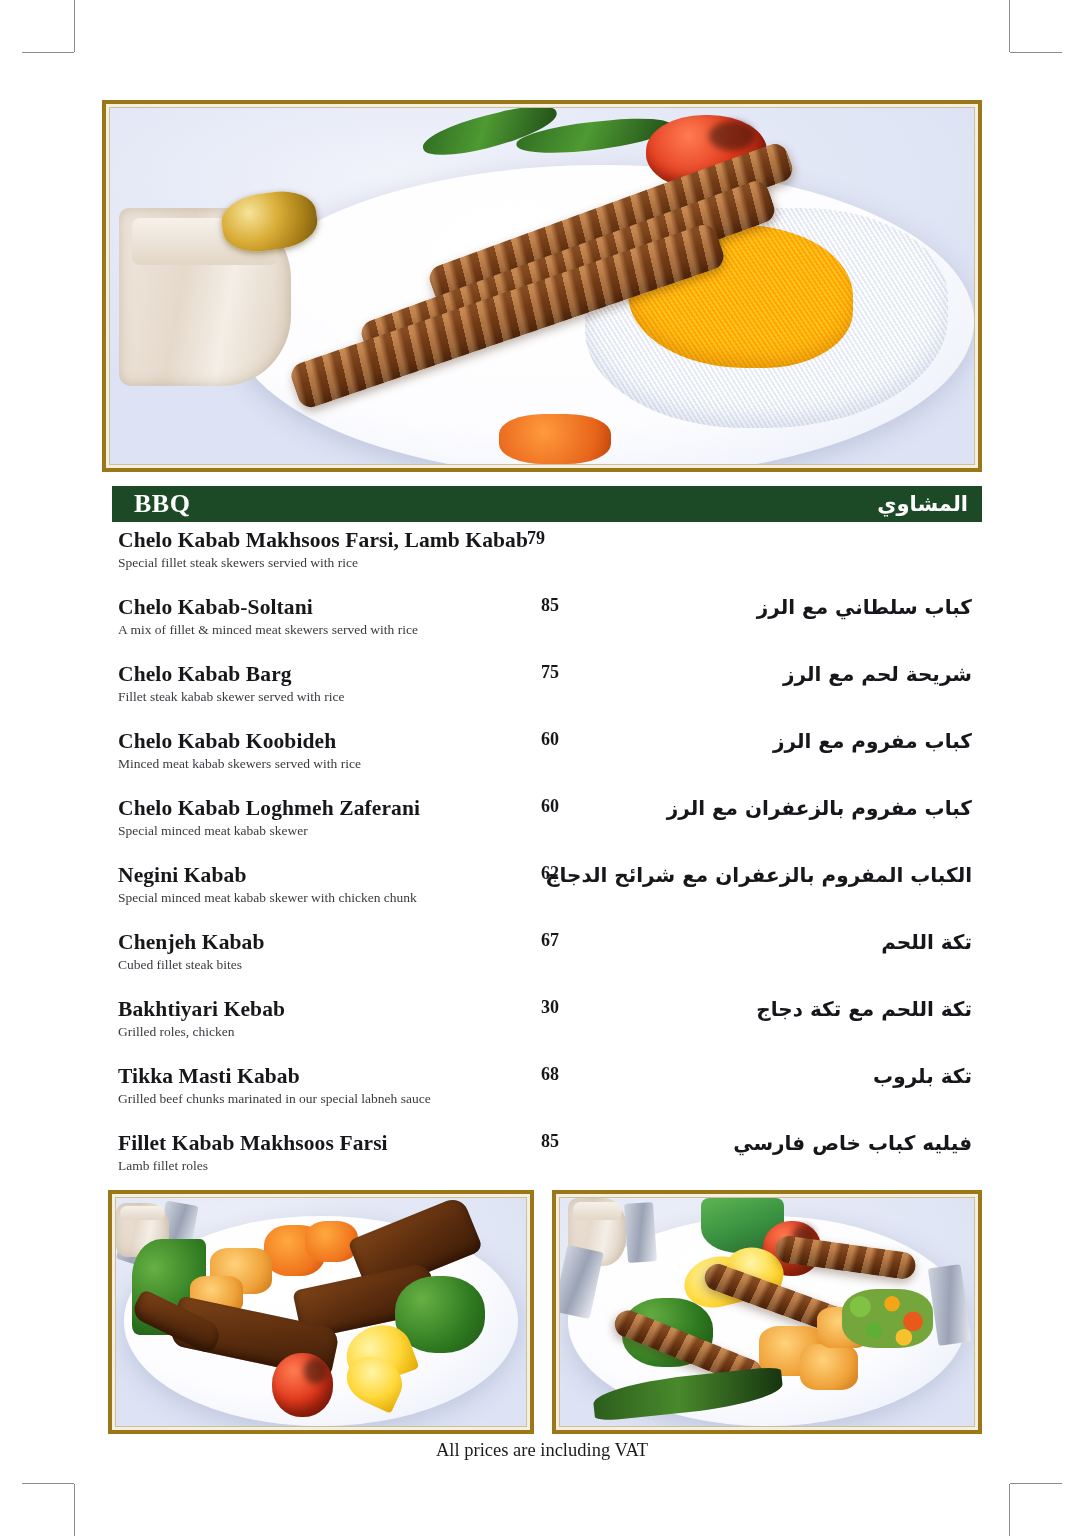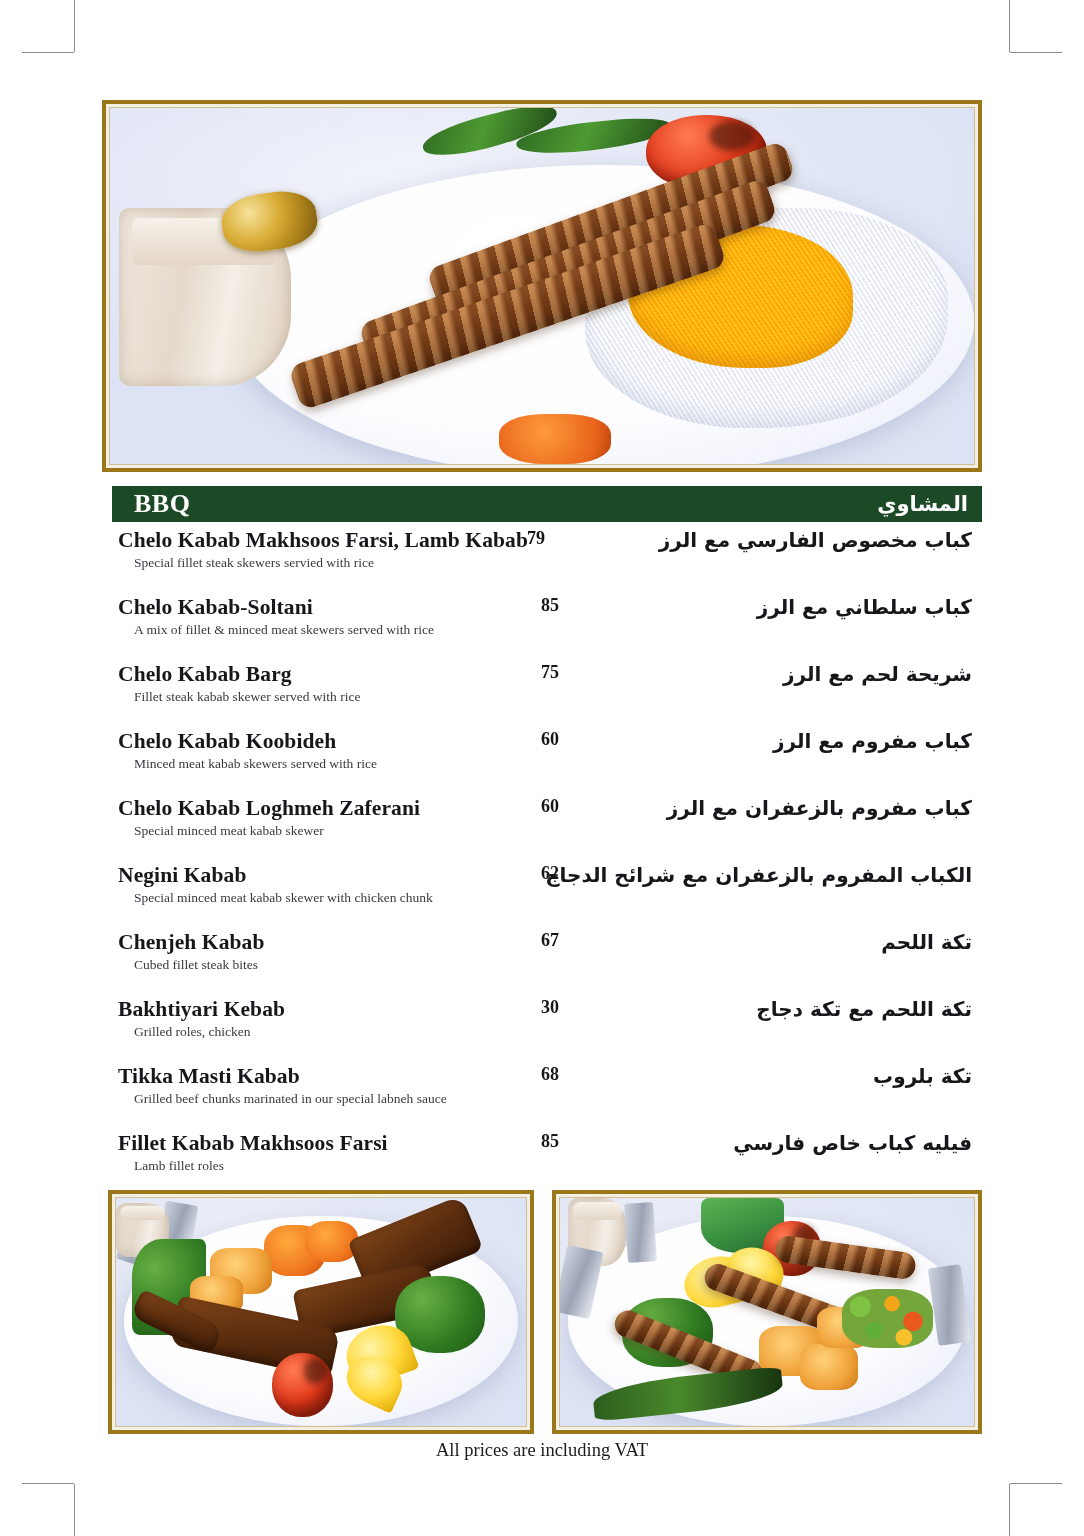--- a/index.html
+++ b/index.html
@@ -228,21 +228,20 @@
     color: #17161a;
   }
   .row.wide .price { left: 404px; }
   .row .desc {
     position: absolute;
     left: 16px;
     top: 27px;
     font-size: 13.5px;
     color: #3a3a40;
     white-space: nowrap;
-    margin-left: 16px;
   }
   .row .arabic {
     position: absolute;
     right: 10px;
     top: 0;
     font-size: 20px;
     font-weight: 700;
     color: #17161a;
     direction: rtl;
     white-space: nowrap;
@@ -364,21 +363,20 @@
     <div class="en">BBQ</div>
     <div class="ar">المشاوي</div>
   </div>
 
   <div class="menu">
 
     <div class="row wide">
       <div class="name">Chelo Kabab Makhsoos Farsi, Lamb Kabab</div>
       <div class="price">79</div>
       <div class="desc">Special fillet steak skewers servied with rice</div>
-      <div class="arabic">كباب مخصوص الفارسي مع الرز</div>
     </div>
 
     <div class="row">
       <div class="name">Chelo Kabab-Soltani</div>
       <div class="price">85</div>
       <div class="desc">A mix of fillet &amp; minced meat skewers served with rice</div>
       <div class="arabic">كباب سلطاني مع الرز</div>
     </div>
 
     <div class="row">

